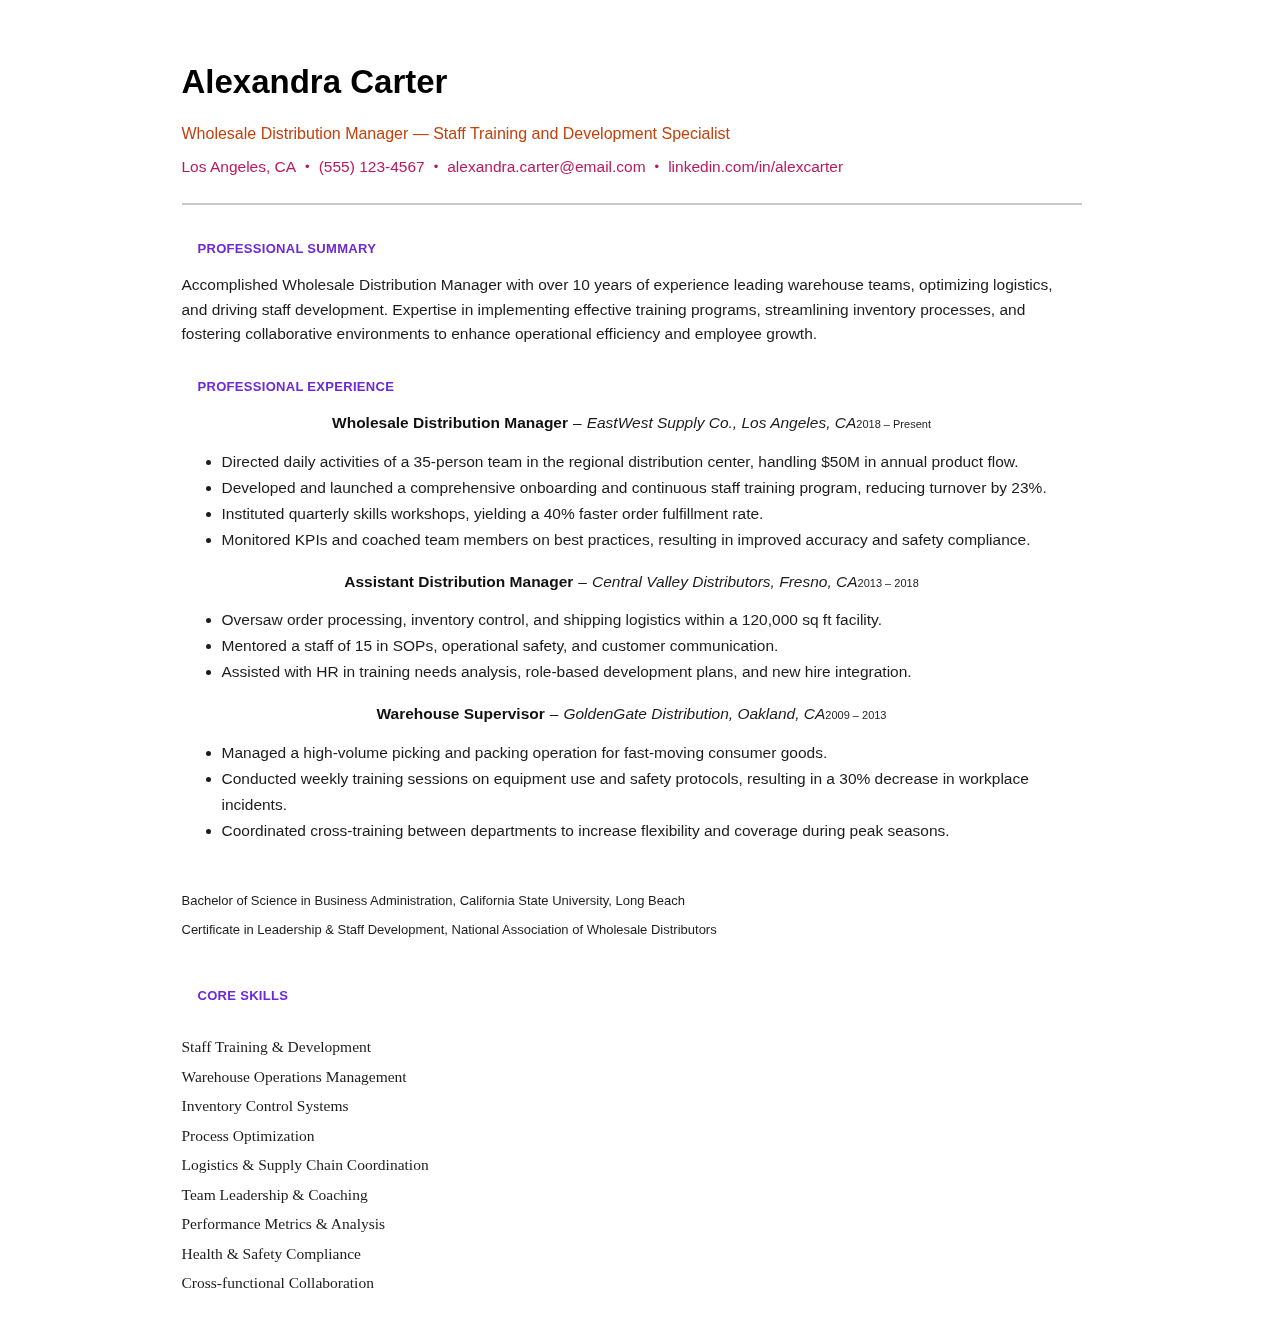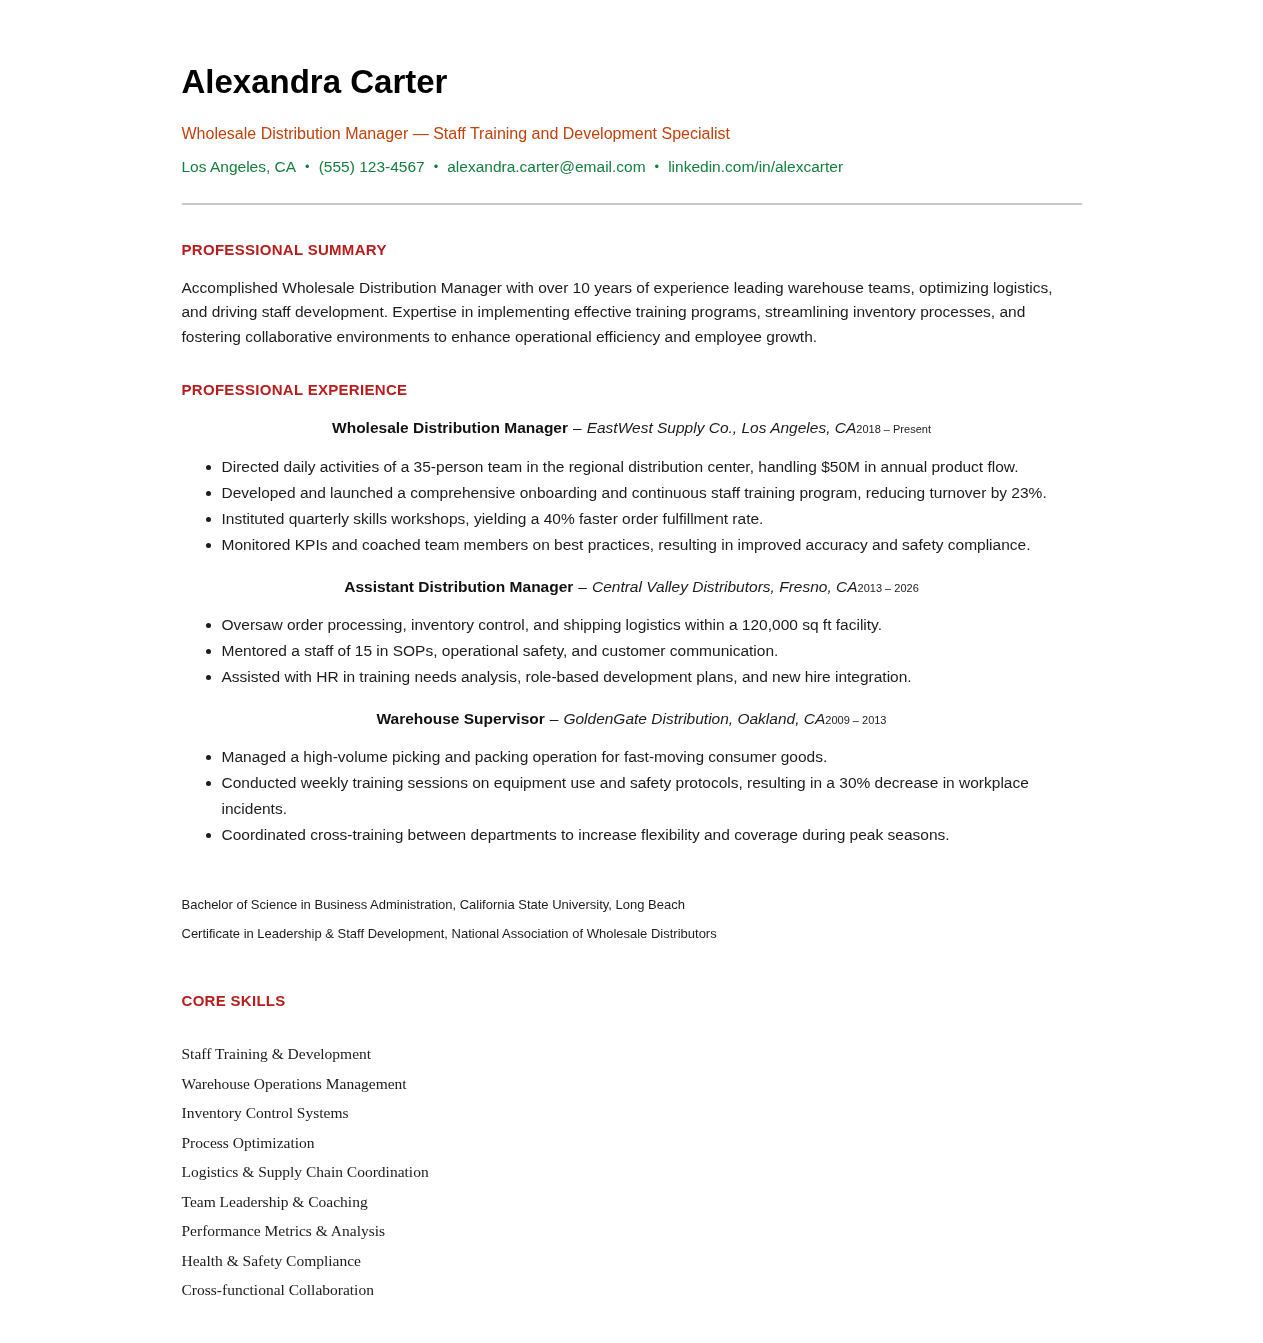--- a/index.html
+++ b/index.html
@@ -32,42 +32,42 @@
   .subtitle {
     margin: 23px 0 0 0;
     font-size: 16px;
     line-height: 1.2;
     color: #c2410c;
   }
   .contact {
     margin: 15px 0 0 0;
     font-size: 15.5px;
     line-height: 1.2;
-    color: #15803d;
+    color: #be185d;
   }
   .contact .sep {
     display: inline-block;
     margin: 0 9px;
     font-size: 13px;
     vertical-align: 1px;
   }
   .divider {
     border: none;
     border-top: 2px solid #c9c9c9;
     margin: 26px 0 0 0;
   }
 
   
   .section-heading {
-    margin: 0;
-    font-size: 15px;
+    margin: 16px;
+    font-size: 13px;
     font-weight: bold;
     letter-spacing: 0.3px;
     line-height: 1.2;
-    color: #b91c1c;
+    color: #6d28d9;
   }
   .section-summary    { margin-top: 36px; }
   .section-experience { margin-top: 32px; }
   .section-education  { margin-top: 42px; }
   .section-skills     { margin-top: 44px; }
 
   .summary-text {
     margin: 17px 0 0 0;
     font-size: 15.5px;
     line-height: 24.5px;
@@ -132,21 +132,21 @@
         <li>Directed daily activities of a 35-person team in the regional distribution center, handling $50M in annual product flow.</li>
         <li>Developed and launched a comprehensive onboarding and continuous staff training program, reducing turnover by 23%.</li>
         <li>Instituted quarterly skills workshops, yielding a 40% faster order fulfillment rate.</li>
         <li>Monitored KPIs and coached team members on best practices, resulting in improved accuracy and safety compliance.</li>
       </ul>
     </div>
 
     <div class="job">
       <div class="job-header">
         <span><span class="job-title">Assistant Distribution Manager</span><span class="job-sep">–</span><span class="job-company">Central Valley Distributors, Fresno, CA</span></span>
-        <span class="job-dates">2013 – 2026</span>
+        <span class="job-dates">2013 – 2018</span>
       </div>
       <ul class="job-bullets">
         <li>Oversaw order processing, inventory control, and shipping logistics within a 120,000 sq ft facility.</li>
         <li>Mentored a staff of 15 in SOPs, operational safety, and customer communication.</li>
         <li>Assisted with HR in training needs analysis, role-based development plans, and new hire integration.</li>
       </ul>
     </div>
 
     <div class="job">
       <div class="job-header">

